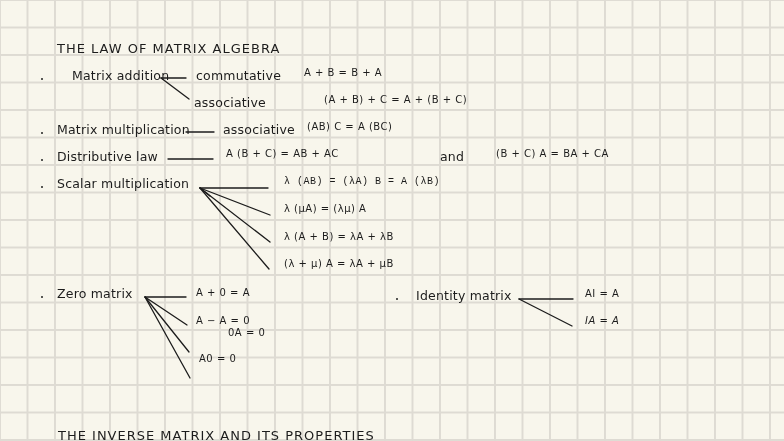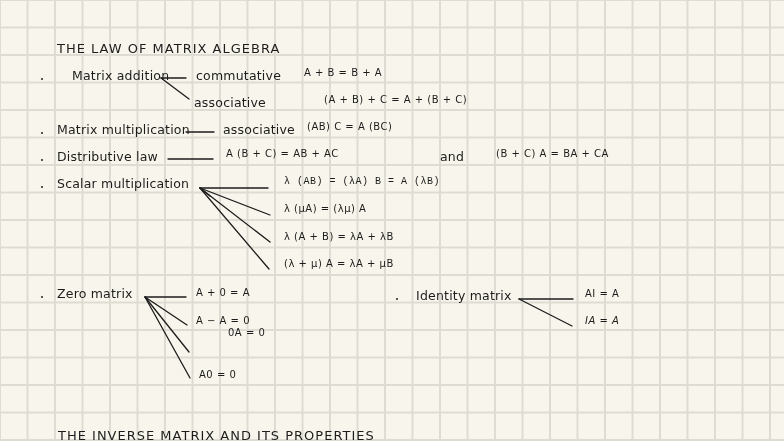--- a/index.html
+++ b/index.html
@@ -75,20 +75,20 @@
 <div class="t eq" style="left:284px;top:177px;font-family:Liberation Mono, monospace;">λ (AB)  =  (λA) B   =  A (λB)</div>
 <div class="t eq" style="left:284px;top:204px;">λ (μA)  =  (λμ) A</div>
 <div class="t eq" style="left:284px;top:232px;">λ (A + B)  =  λA + λB</div>
 <div class="t eq" style="left:284px;top:259px;">(λ + μ) A  =  λA + μB</div>
 
 <div class="bullet" style="left:41px;top:296px;"></div>
 <div class="t lbl" style="left:57px;top:288px;">Zero matrix</div>
 <div class="t eq" style="left:196px;top:288px;">A + 0 = A</div>
 <div class="t eq" style="left:196px;top:316px;">A − A = 0</div>
 <div class="t eq" style="left:197px;top:328px;margin-left:31px;">0A  = 0</div>
-<div class="t eq" style="left:199px;top:370px;">A0 = 0</div>
+<div class="t eq" style="left:199px;top:354px;">A0 = 0</div>
 
 <div class="bullet" style="left:396px;top:298px;"></div>
 <div class="t lbl" style="left:416px;top:290px;">Identity matrix</div>
 <div class="t eq" style="left:585px;top:289px;">AI = A</div>
 <div class="t eq" style="left:585px;top:316px;font-style:italic;">IA = A</div>
 
 <div class="t h" style="left:58px;top:429px;">THE INVERSE MATRIX AND ITS PROPERTIES</div>
 
 </body></html>

